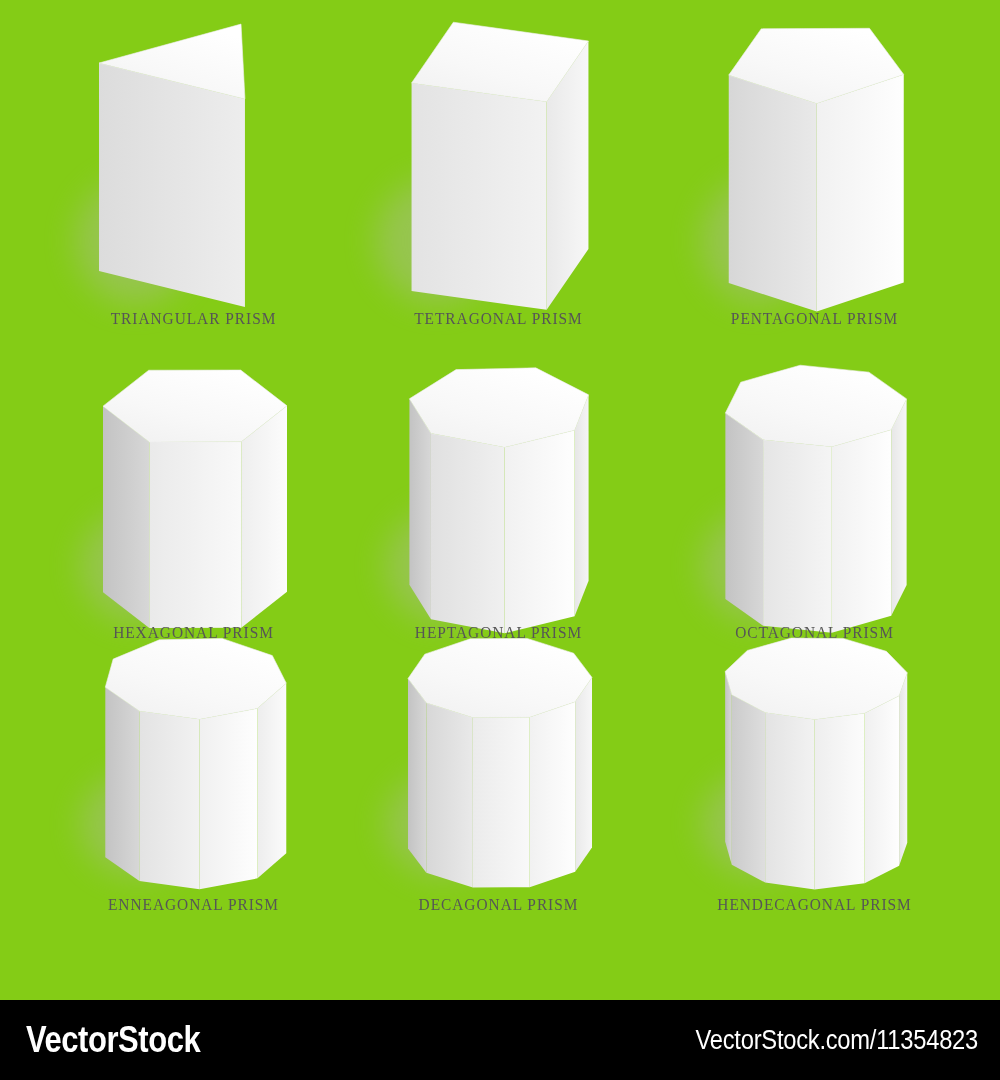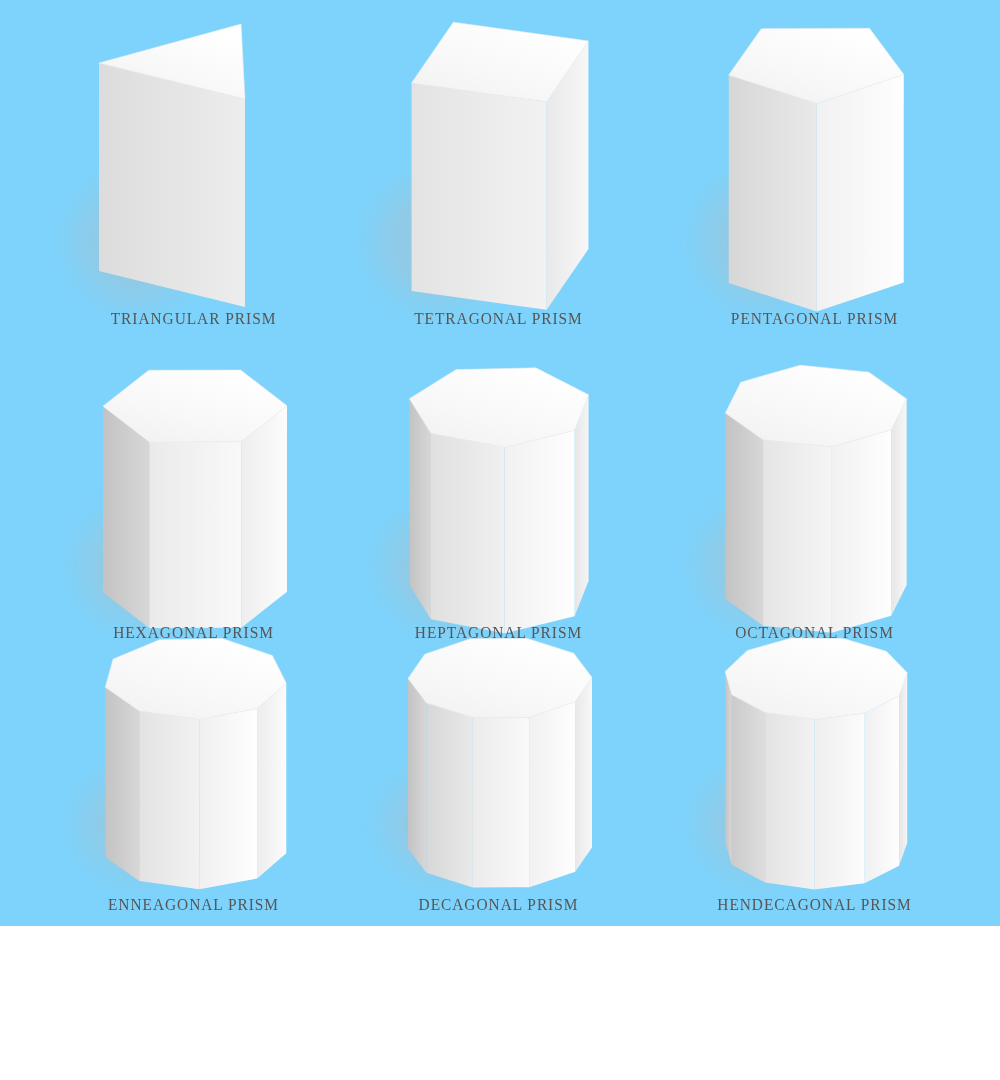--- a/index.html
+++ b/index.html
@@ -9,22 +9,22 @@
   }
   body {
     width: 1000px;
     height: 1080px;
     overflow: hidden;
     font-family: "Liberation Serif", "DejaVu Serif", serif;
   }
   #stage {
     position: relative;
     width: 1000px;
-    height: 926px;
-    background: #7dd3fc;
+    height: 1080px;
+    background: #84cc16;
   }
 
   
   .grid {
     position: absolute;
     left: 0; top: 0;
     width: 1000px;
     height: 1000px;
   }
   .cell {
@@ -432,14 +432,18 @@
             <polygon points="166.6751843482803,103.39570732402714 117.15169627083037,96.50197279276777 117.15169627083037,266.5019727927678 166.6751843482803,273.39570732402717" fill="url(#fp11_4)"></polygon>
             <polygon points="216.6192920344512,97.14659726799908 166.6751843482803,103.39570732402714 166.6751843482803,273.39570732402717 216.6192920344512,267.1465972679991" fill="url(#fp11_5)"></polygon>
             <polygon points="195.18785901284326,22.449069350199913 238.38932128386506,35.342129708801636 259.2426713944378,56.69887552934806 251.12711802718567,79.73869091337082 216.6192920344512,97.14659726799908 166.6751843482803,103.39570732402714 117.15169627083037,96.50197279276777 83.77218535044585,78.65410567909521 77.134410455995,55.51867768459762 99.34581821618961,34.441023730405135 143.35444360547584,22.11315001938764" fill="url(#topp11)" stroke="#efefef" stroke-width="0.6"></polygon>
           </svg>
         </div>
       <div class="caption">HENDECAGONAL PRISM</div>
     </div>
 
   </div>
 
+  <div id="footer">
+    <div class="brand">VectorStock</div>
+    <div class="url">VectorStock.com/11354823</div>
+  </div>
 
 </div>
 
 </body></html>

